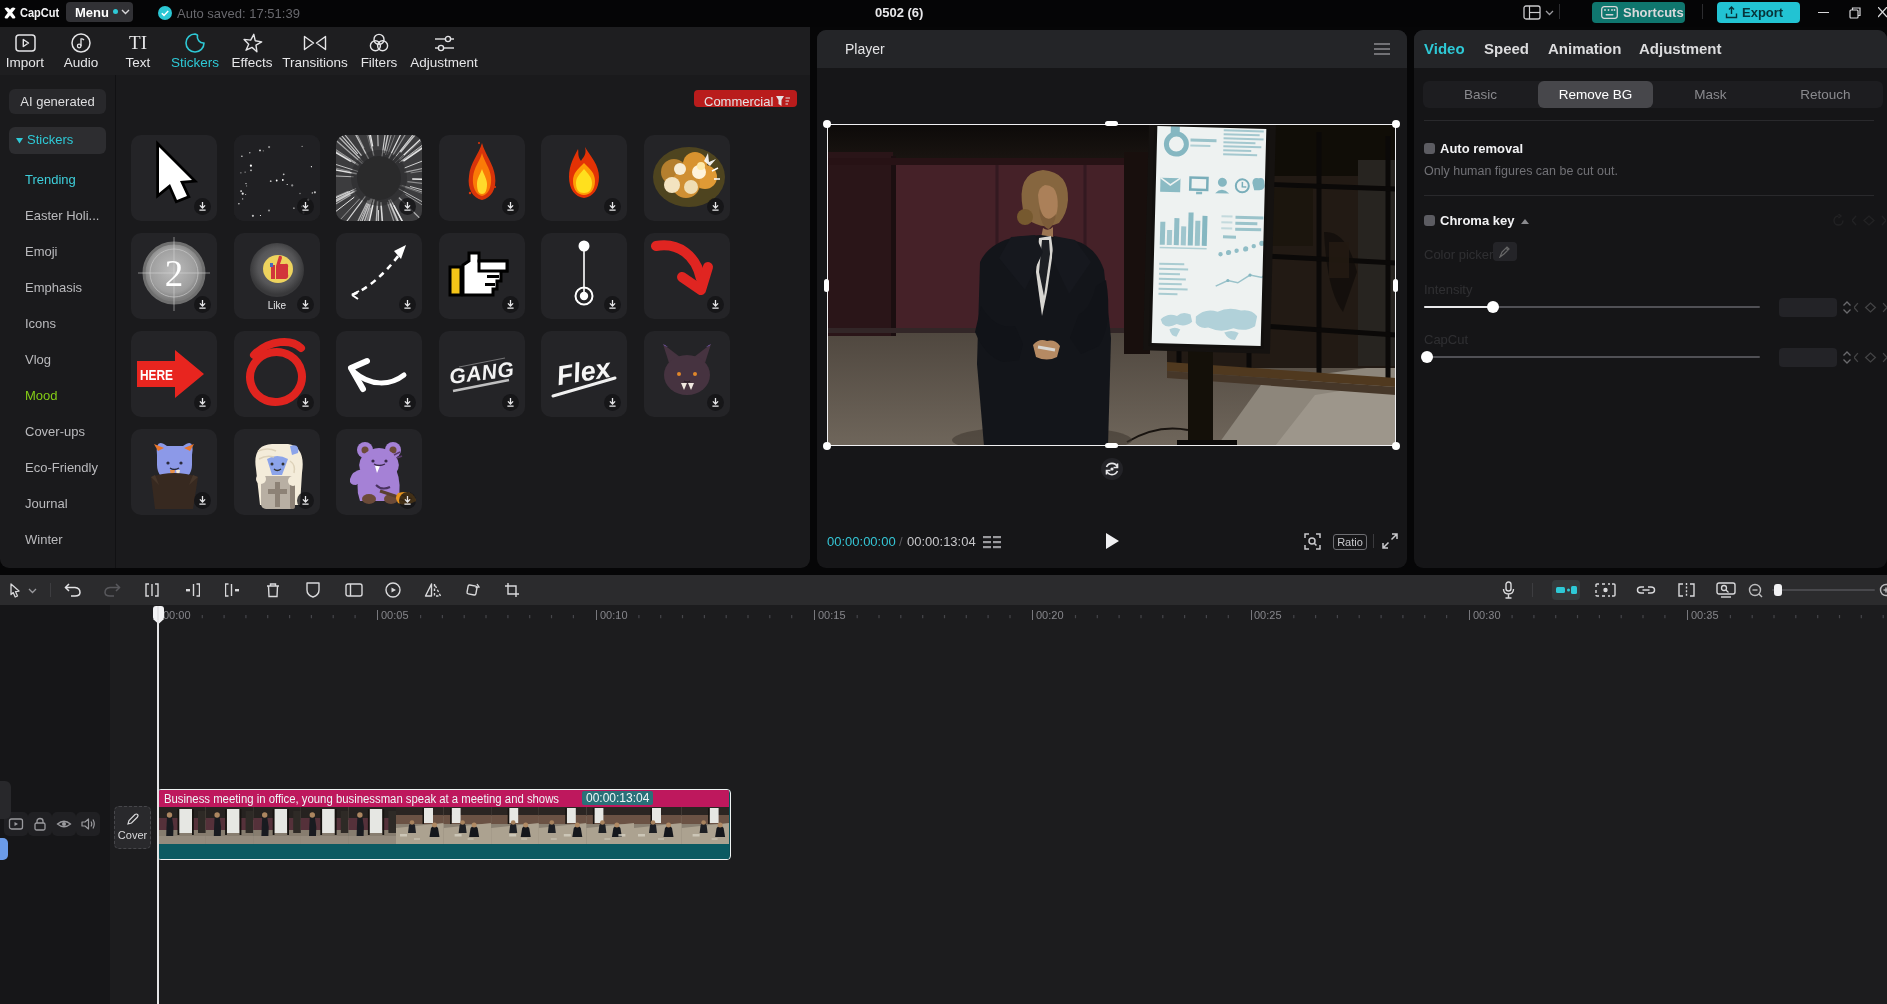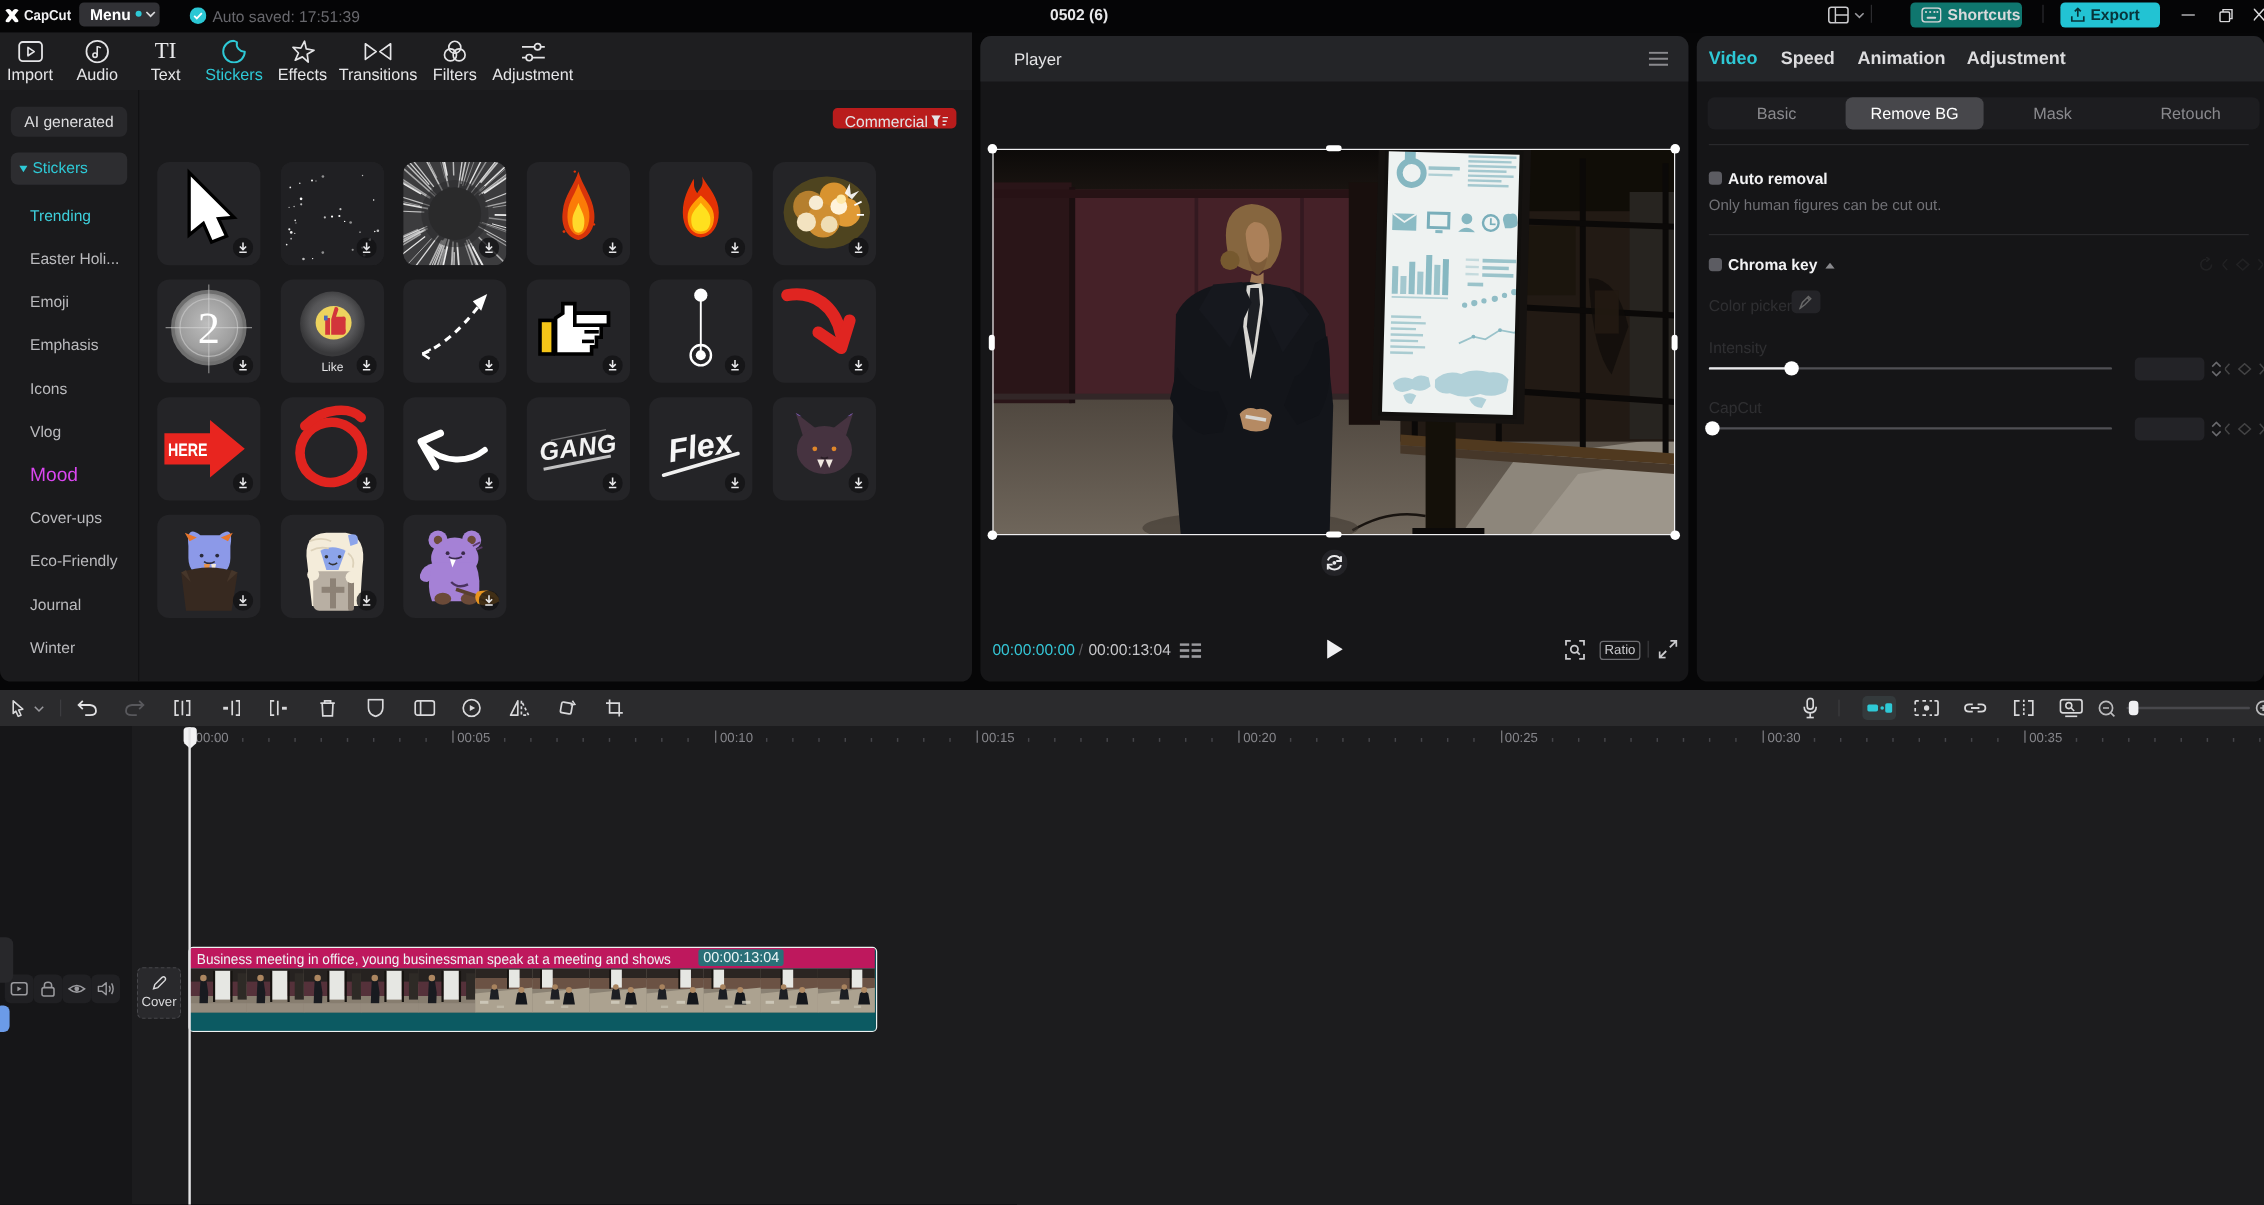--- a/index.html
+++ b/index.html
@@ -118,21 +118,21 @@
         <path d="M0 0 L7 0 L3.5 5.5 Z" fill="#2ec9d6"></path>
       </svg>
     <span class="abs" style="left:18px;top:5px;font-size:13px;color:#2ec9d6">Stickers</span>
   </div>
   <div class="abs" style="left:25px;top:172px;font-size:13px;color:#3ecfdb">Trending</div>
   <div class="abs" style="left:25px;top:208px;font-size:13px;color:#bababd">Easter Holi...</div>
   <div class="abs" style="left:25px;top:244px;font-size:13px;color:#bababd">Emoji</div>
   <div class="abs" style="left:25px;top:280px;font-size:13px;color:#bababd">Emphasis</div>
   <div class="abs" style="left:25px;top:316px;font-size:13px;color:#bababd">Icons</div>
   <div class="abs" style="left:25px;top:352px;font-size:13px;color:#bababd">Vlog</div>
-  <div class="abs" style="left:25px;top:388px;font-size:16px;color:#d946ef">Mood</div>
+  <div class="abs" style="left:25px;top:388px;font-size:13px;color:#84cc16">Mood</div>
   <div class="abs" style="left:25px;top:424px;font-size:13px;color:#bababd">Cover-ups</div>
   <div class="abs" style="left:25px;top:460px;font-size:13px;color:#bababd">Eco-Friendly</div>
   <div class="abs" style="left:25px;top:496px;font-size:13px;color:#bababd">Journal</div>
   <div class="abs" style="left:25px;top:532px;font-size:13px;color:#bababd">Winter</div>
 </div>
 <div id="stickergrid">
     <div class="abs" style="left:694px;top:90px;width:103px;height:17px;background:#b91c1c;border-radius:4px">
       <span class="abs" style="left:10px;top:4px;font-size:13px;color:#e3e3e5">Commercial</span>
       <svg class="abs" style="left:82px;top:6px" width="14" height="12" viewBox="0 0 14 12">
         <path d="M0 0 L8 0 L5.5 4 L5.5 10 L2.5 8 L2.5 4 Z" fill="#e3e3e5"></path>

